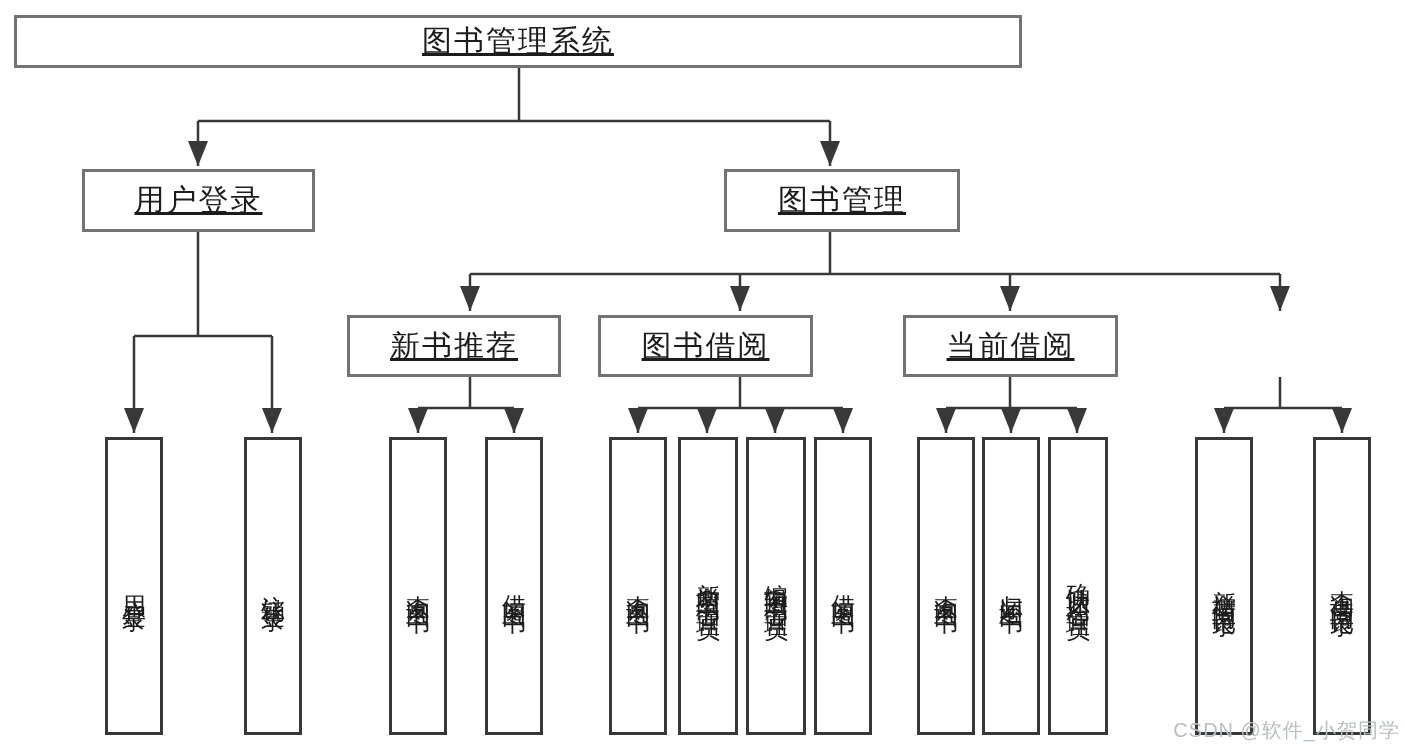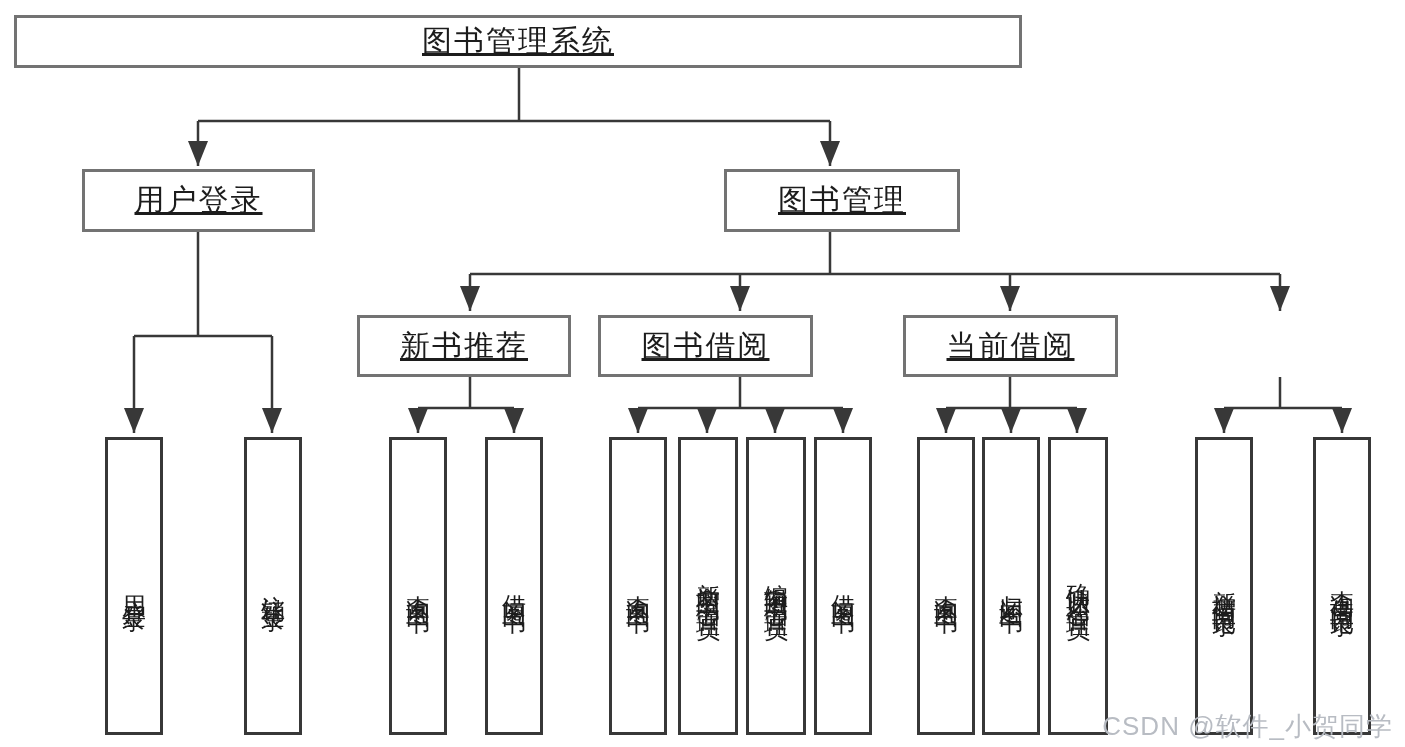--- a/index.html
+++ b/index.html
@@ -50,43 +50,43 @@
     font-size: 24px;
     letter-spacing: 5px;
     box-sizing: border-box;
   }
   
   .b-root  { left: 14px;  top: 15px;  width: 1008px; height: 53px; }
   
   .b-l2-0  { left: 82px;  top: 169px; width: 233px;  height: 63px; }
   .b-l2-1  { left: 712px; top: 169px; width: 236px;  height: 63px; margin-left: 12px; }
   
-  .b-l3-0  { left: 357px;  top: 315px; width: 214px; height: 62px; }
+  .b-l3-0  { left: 347px;  top: 315px; width: 214px; height: 62px; }
   .b-l3-1  { left: 598px;  top: 315px; width: 215px; height: 62px; }
   .b-l3-2  { left: 903px;  top: 315px; width: 215px; height: 62px; justify-content: center; }
   .b-l3-3  { left: 1172px; top: 315px; width: 215px; height: 62px; }
   
   .lf-ul-0 { left: 105px; }
   .lf-ul-1 { left: 244px; }
   .lf-nb-0 { left: 389px; }
   .lf-nb-1 { left: 485px; }
   .lf-bb-0 { left: 609px; }
   .lf-bb-1 { left: 678px; width: 60px; }
   .lf-bb-2 { left: 746px; width: 60px; }
   .lf-bb-3 { left: 814px; }
   .lf-cb-0 { left: 917px; }
   .lf-cb-1 { left: 982px; }
   .lf-cb-2 { left: 1048px; width: 60px; }
   .lf-br-0 { left: 1195px; }
   .lf-br-1 { left: 1313px; }
   .watermark {
     position: absolute;
-    right: 12px;
+    right: 5px;
     bottom: 3px;
-    font-size: 26px;
+    font-size: 20px;
     color: #b8bcc3;
     letter-spacing: 1px;
     white-space: nowrap;
   }
 </style>
 </head>
 <body>
 
 <div id="canvas">
 

